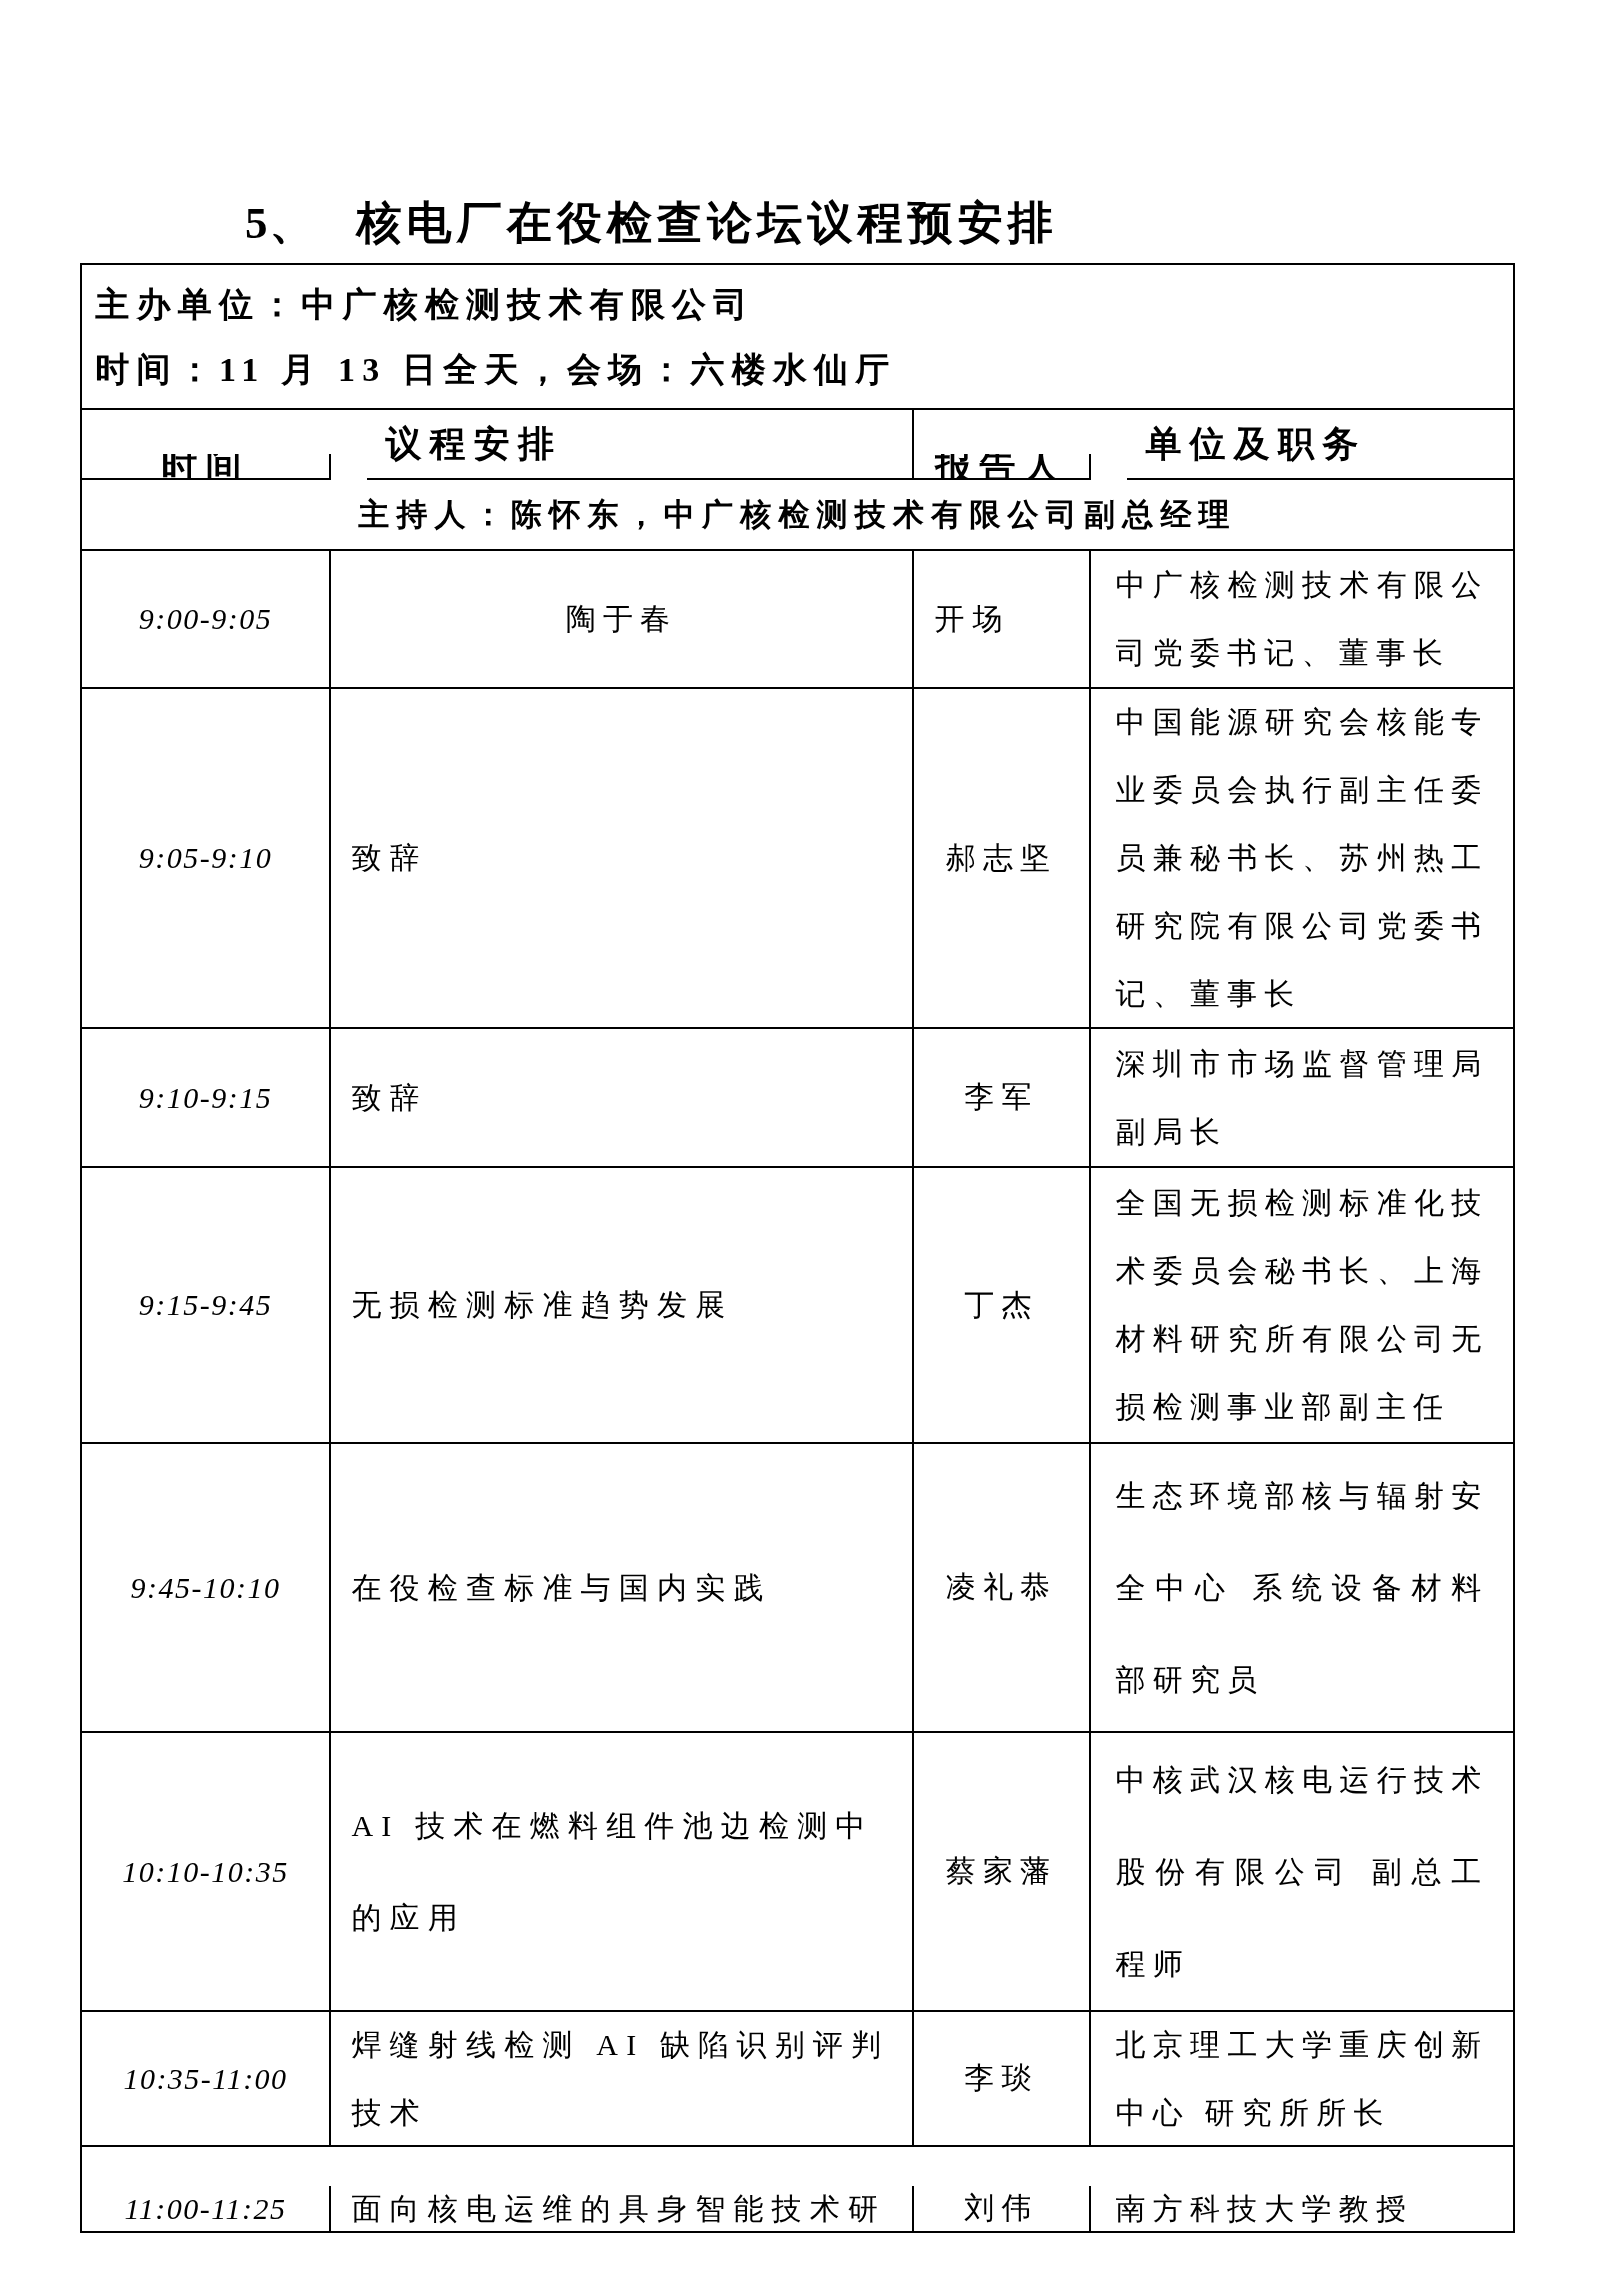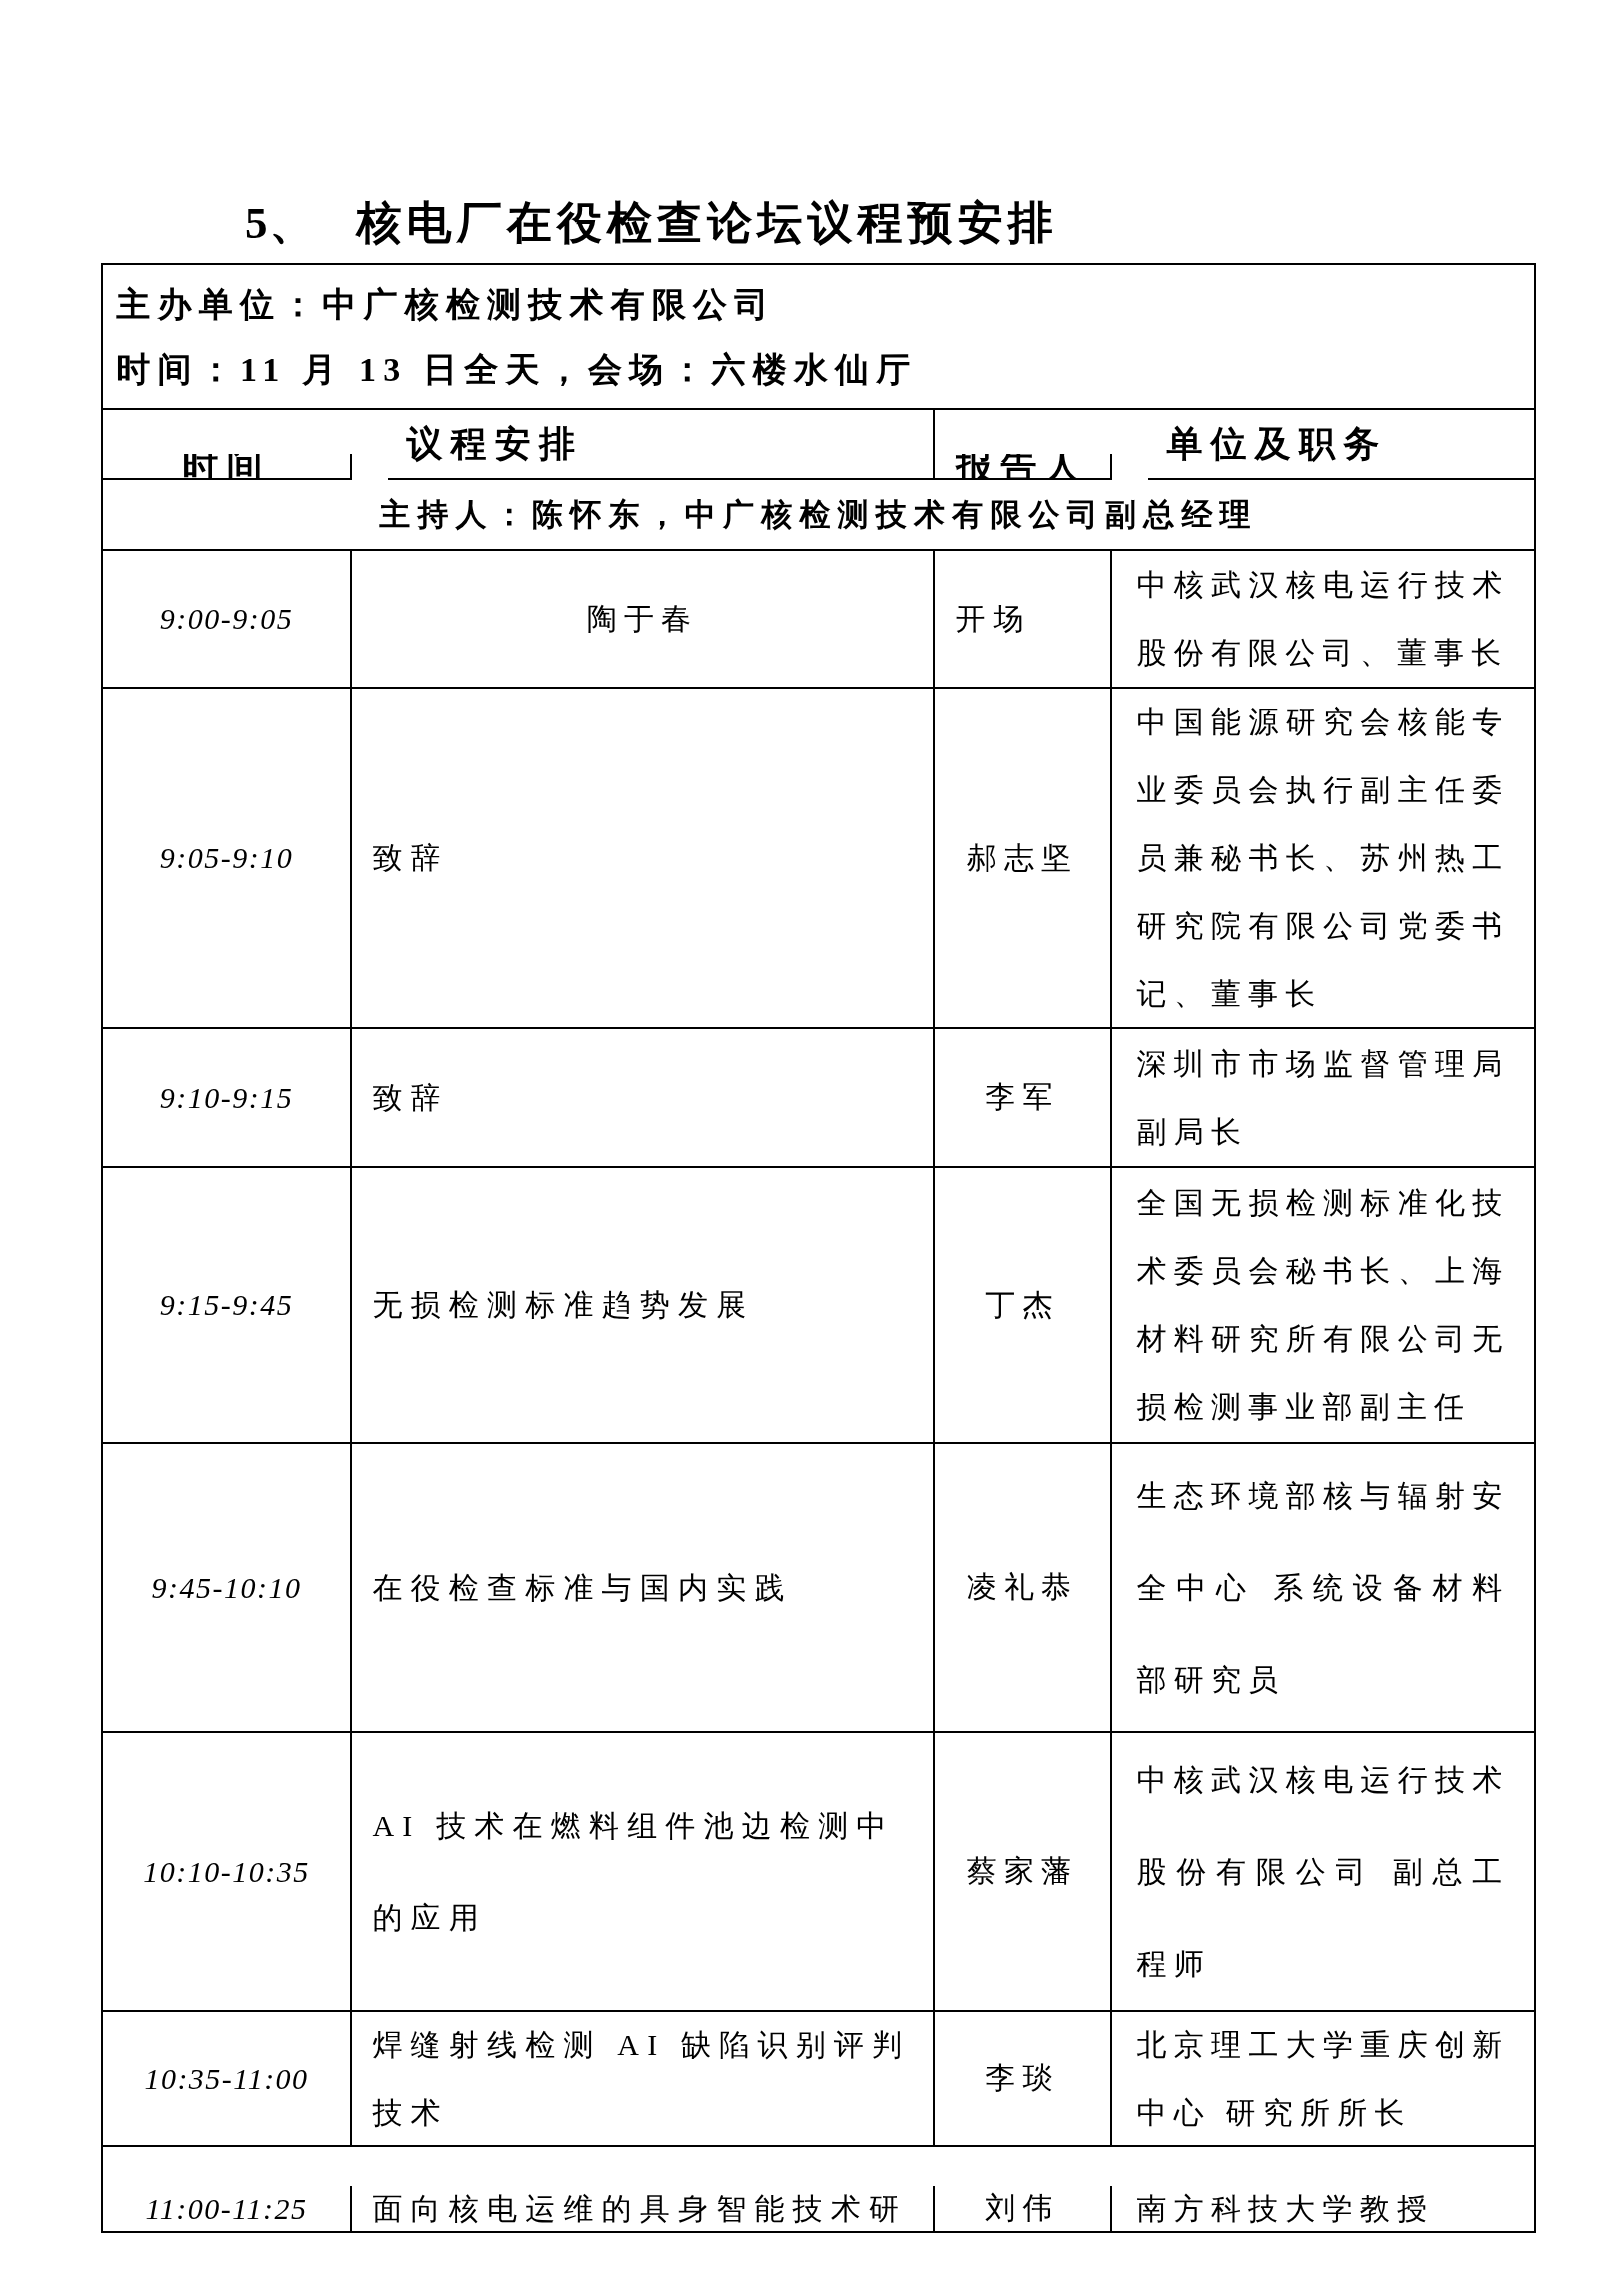--- a/index.html
+++ b/index.html
@@ -9,21 +9,21 @@
     color:#000;
   }
   
   .doc-title{
     position:absolute;left:245px;top:193px;height:56px;
     font-size:45px;font-weight:bold;letter-spacing:5.1px;white-space:nowrap;
   }
   .doc-title .num{margin-right:40px;letter-spacing:2px;}
   
   .agenda-table{
-    position:absolute;left:101px;top:263px;
+    position:absolute;left:80px;top:263px;
     display:grid;
     grid-template-columns:249px 583px 177px 422px;
     grid-template-rows:145px 70px 71px 138px 340px 139px 276px 289px 279px 135px 84px;
     border:2px solid #000;
     box-sizing:content-box;
   }
   .cell{
     border-right:2px solid #000;
     border-bottom:2.6px solid #000;
     display:flex;align-items:center;
@@ -76,21 +76,21 @@
   <div class="cell span-all mod-cell">
     <div class="mod-txt">主持人：陈怀东，中广核检测技术有限公司副总经理</div>
   </div>
 
   <div class="cell time-cell">9:00-9:05</div>
   <div class="cell speaker-cell">陶于春</div>
   <div class="cell agenda-cell">
       <div class="txt">开场</div>
     </div>
   <div class="cell org-cell last-col">
-      <div class="txt">中核武汉核电运行技术股份有限公司、董事长</div>
+      <div class="txt">中广核检测技术有限公司党委书记、董事长</div>
     </div>
 
   <div class="cell time-cell">9:05-9:10</div>
   <div class="cell agenda-cell">
       <div class="txt">致辞</div>
     </div>
   <div class="cell speaker-cell">郝志坚</div>
   <div class="cell org-cell last-col">
       <div class="txt">中国能源研究会核能专业委员会执行副主任委员兼秘书长、苏州热工研究院有限公司党委书记、董事长</div>
     </div>

